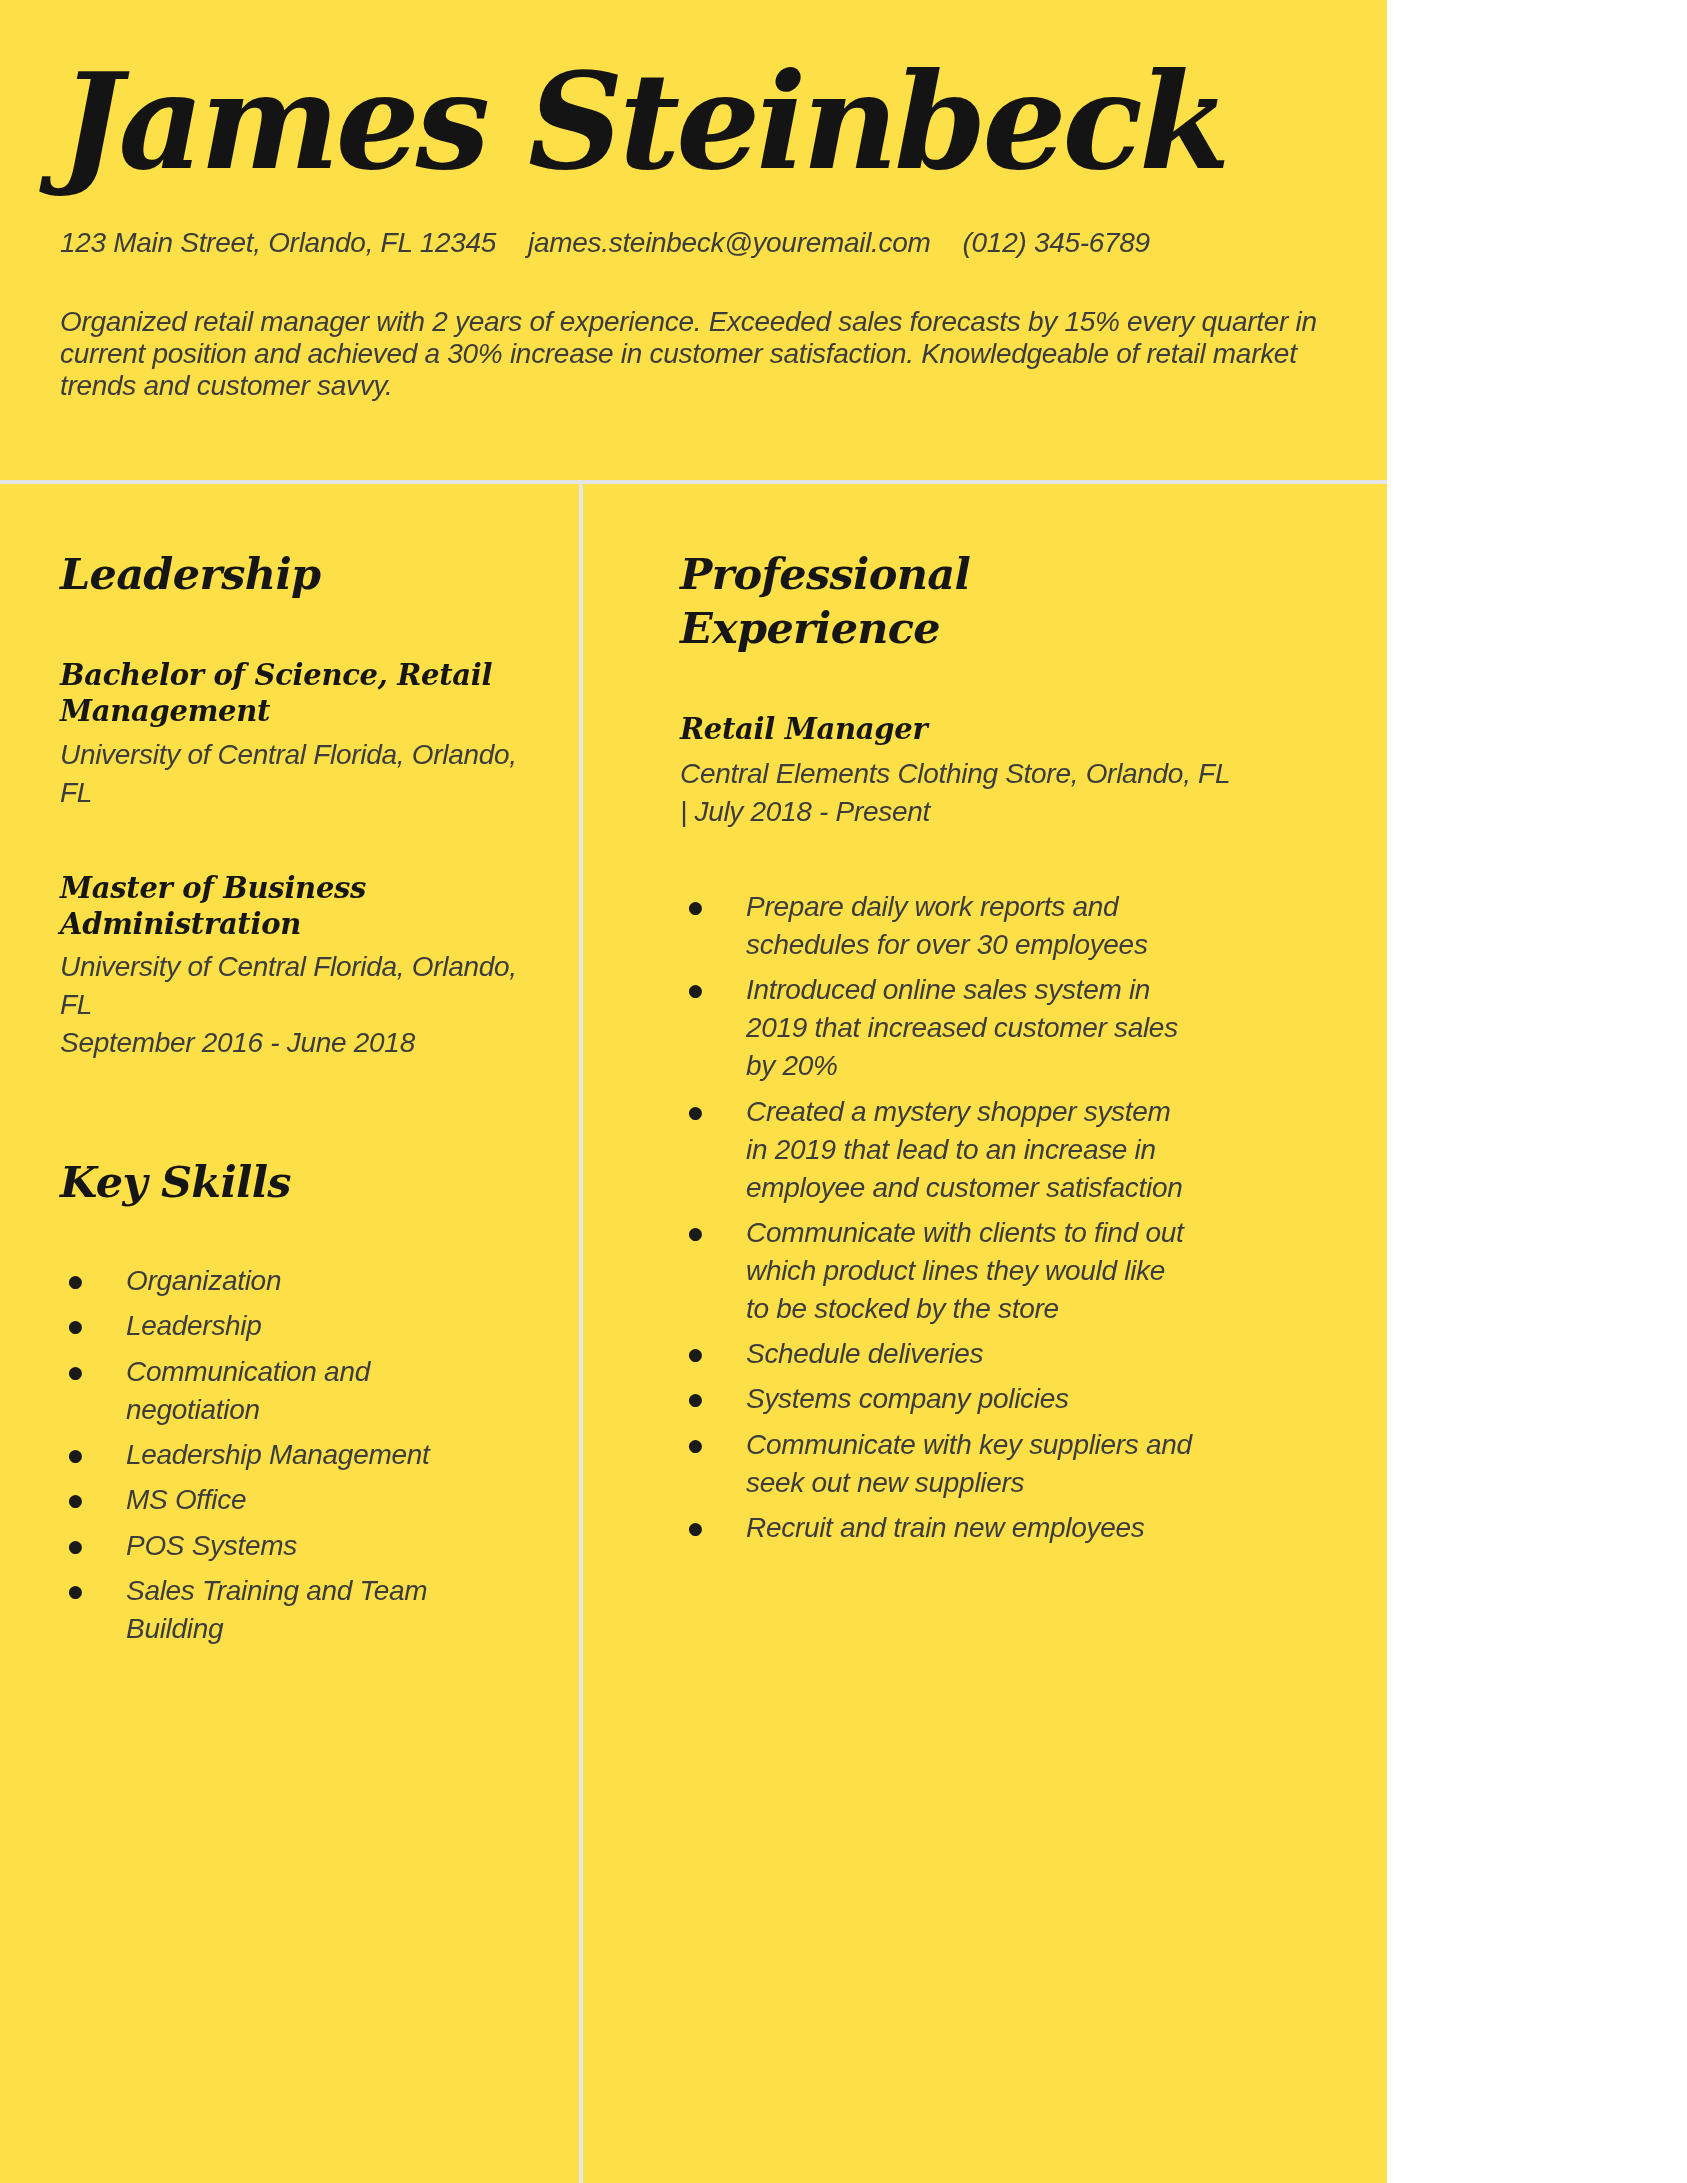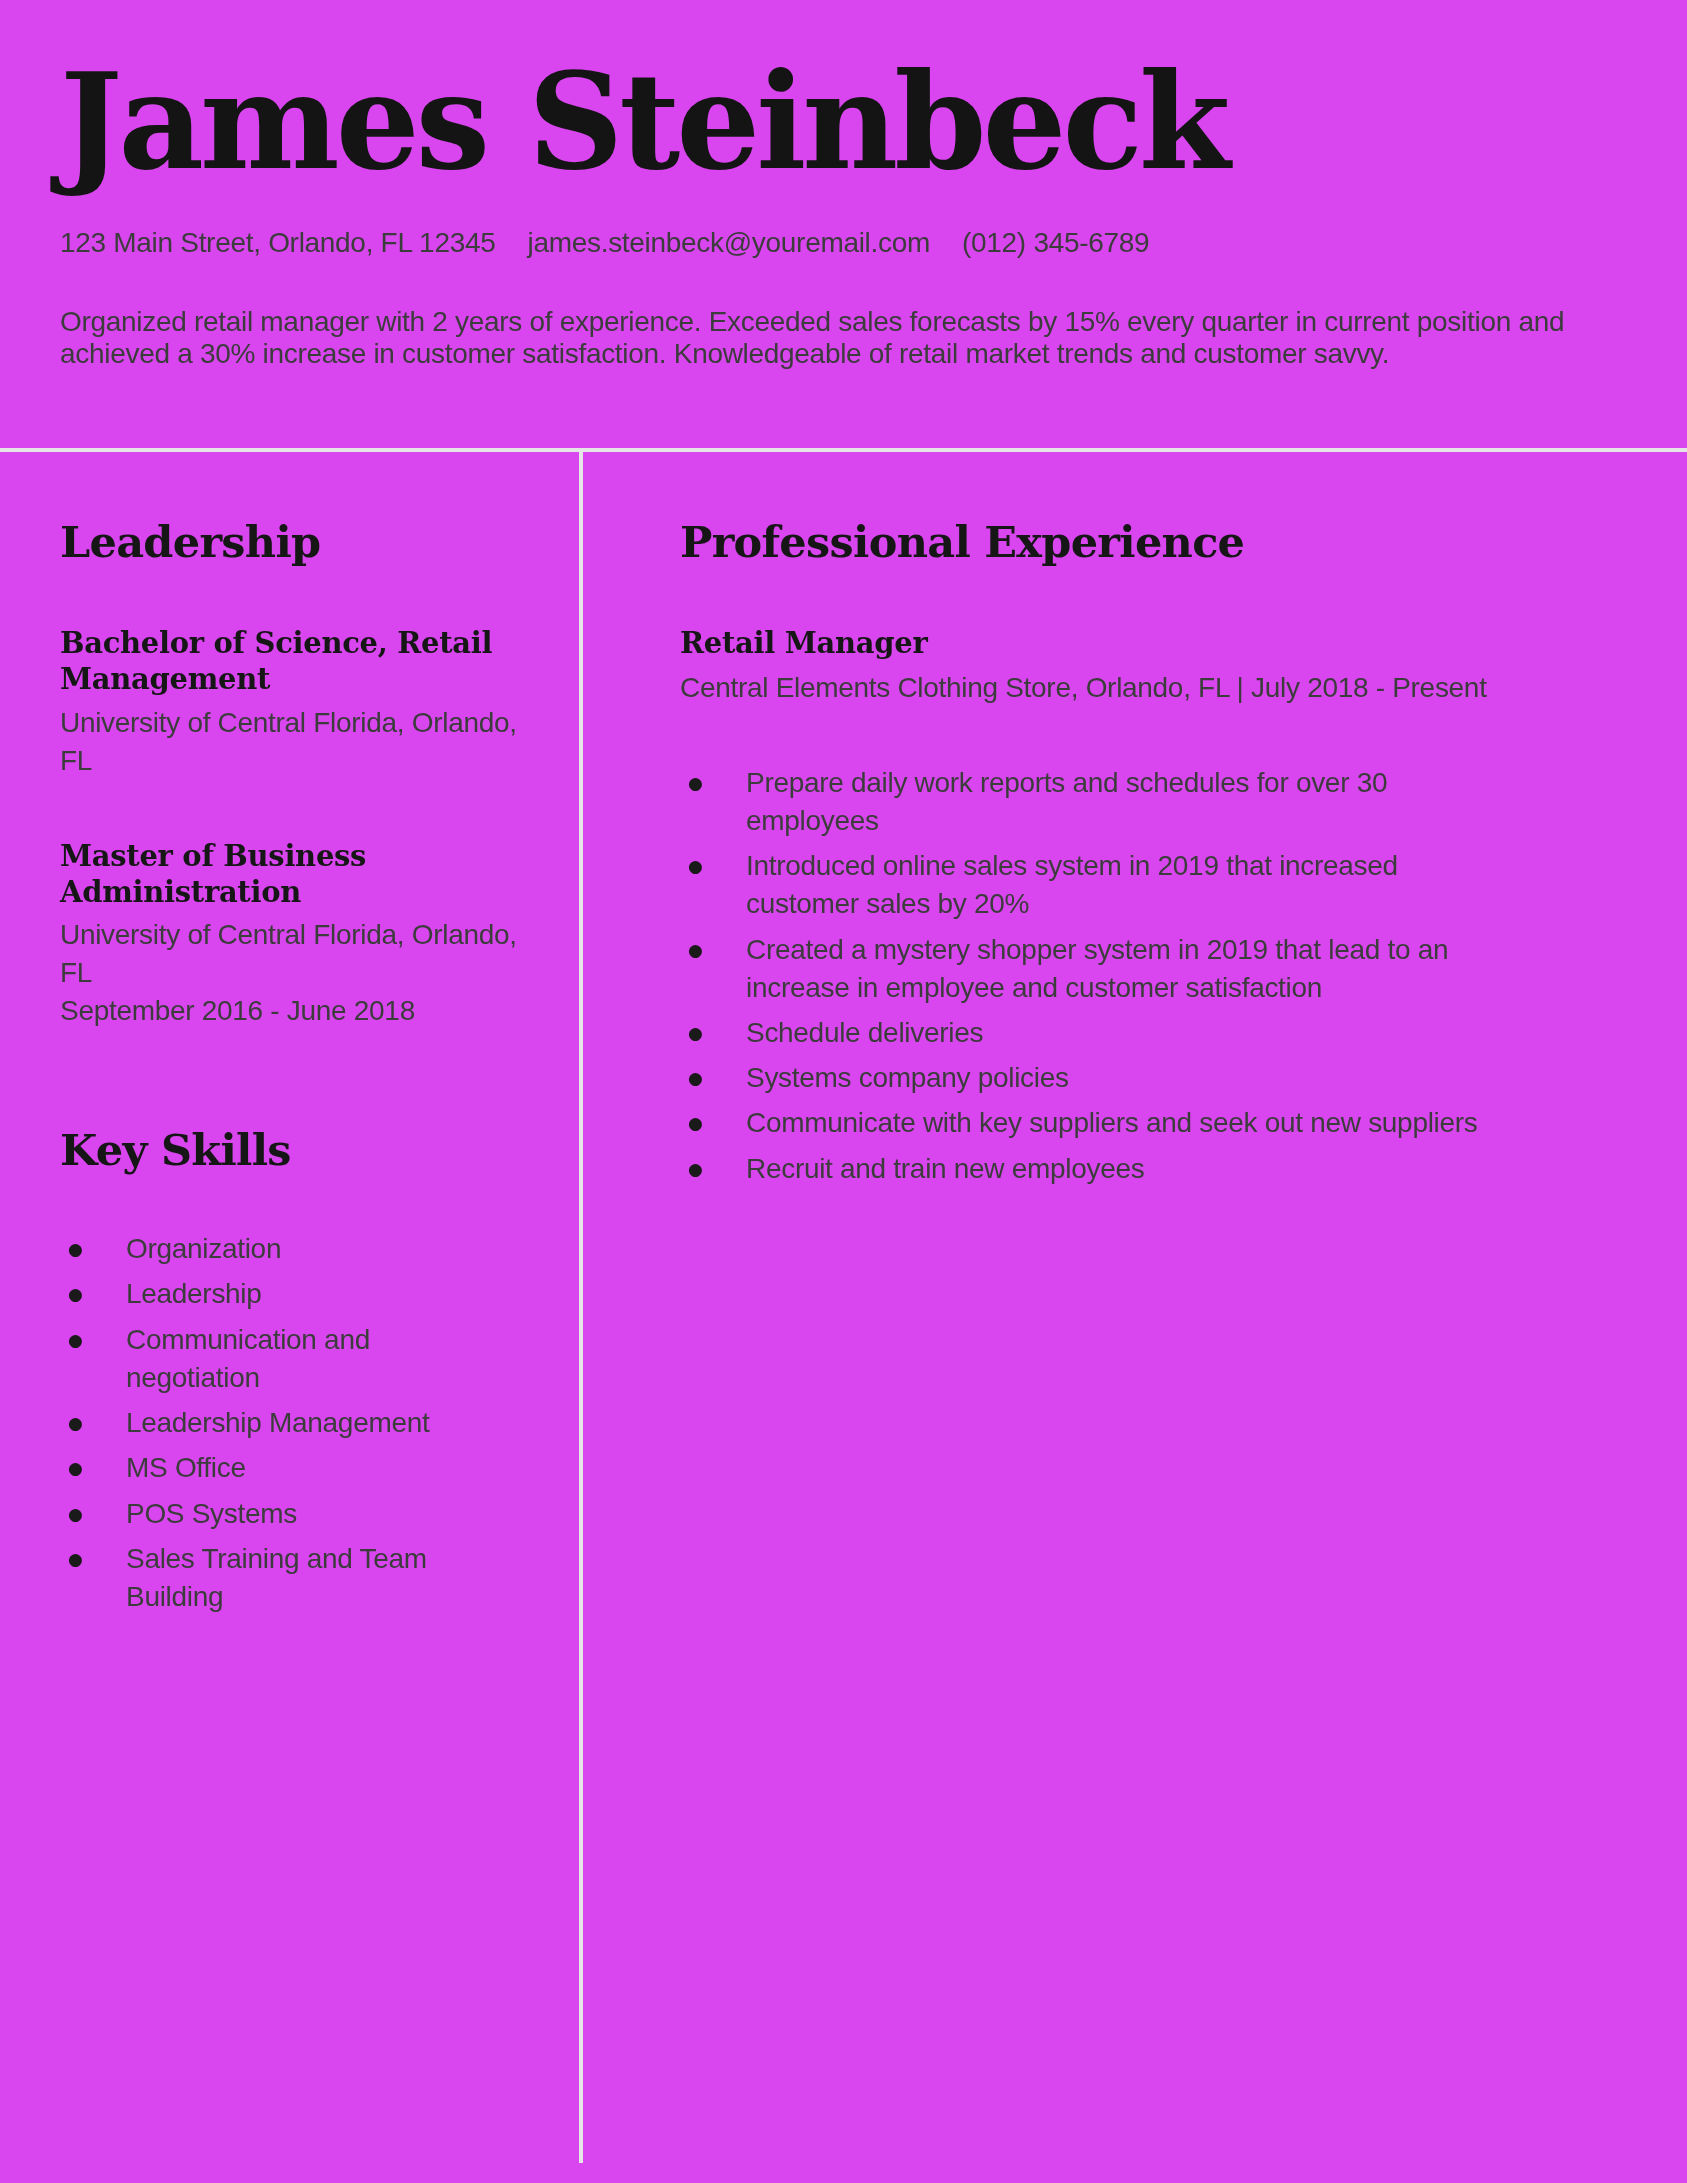--- a/index.html
+++ b/index.html
@@ -3,21 +3,21 @@
 <meta charset="utf-8">
 <style>
   * { box-sizing: border-box; }
   html, body { margin: 0; padding: 0; }
   body {
     width: 1687px; height: 2183px;
     background: #ffffff;
     font-family: "Liberation Sans", sans-serif;
     color: #3c3c3c;
   }
-  .page { position: relative; width: 1687px; height: 2183px; overflow: hidden; background: #d946ef; }
+  .page { position: relative; width: 1387px; height: 2183px; overflow: hidden; background: #fde047; font-style: italic; }
 
   
   .header { padding: 56px 60px 0 60px; }
   .name {
     font-family: "DejaVu Serif", serif;
     font-weight: 700;
     font-size: 132px;
     line-height: 132px;
     letter-spacing: -4px;
     color: #141414;
@@ -149,20 +149,21 @@
       <h2 class="section">Professional Experience</h2>
 
       <div class="entry">
         <h3 class="sub">Retail Manager</h3>
         <p class="job-meta">Central Elements Clothing Store, Orlando, FL | July 2018 - Present</p>
 
         <ul class="blist exp">
           <li>Prepare daily work reports and schedules for over 30 employees</li>
           <li>Introduced online sales system in 2019 that increased customer sales by 20%</li>
           <li>Created a mystery shopper system in 2019 that lead to an increase in employee and customer satisfaction</li>
+          <li>Communicate with clients to find out which product lines they would like to be stocked by the store</li>
           <li>Schedule deliveries</li>
           <li>Systems company policies</li>
           <li>Communicate with key suppliers and seek out new suppliers</li>
           <li>Recruit and train new employees</li>
         </ul>
       </div>
     </div>
 
   </div>
 </div>

